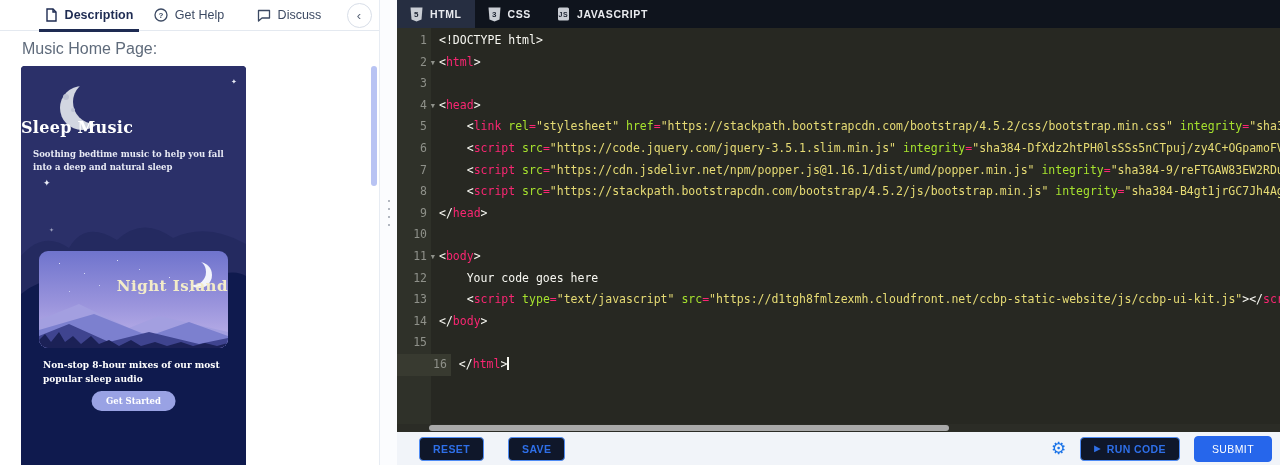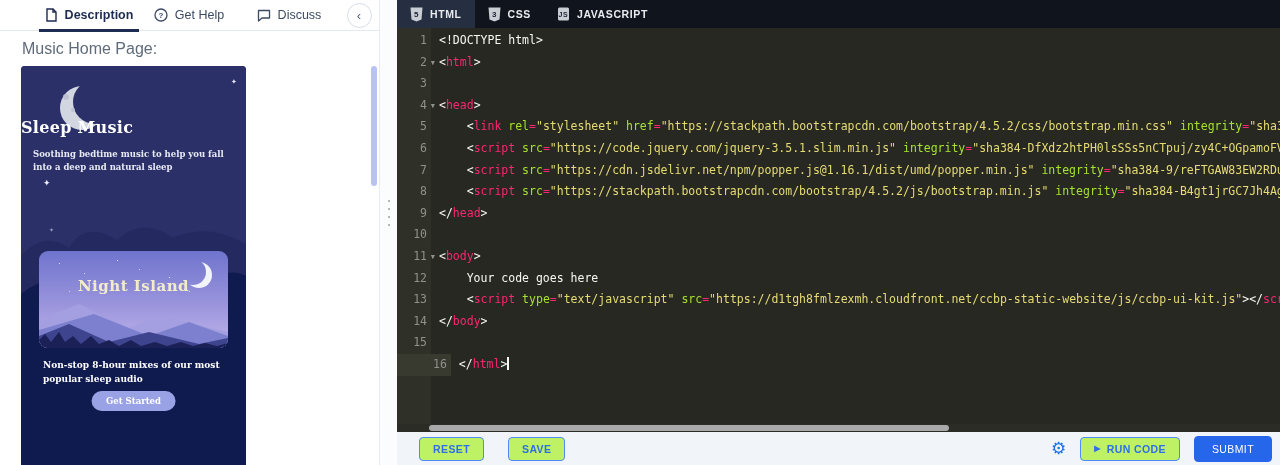--- a/index.html
+++ b/index.html
@@ -37,21 +37,21 @@
     color:#e8eaf5; font-size:8.5px; font-weight:bold; line-height:1.55; }
   .clouds { position:absolute; left:0; top:148px; width:225px; height:104px; display:block; }
 
   .island { position:absolute; left:18px; top:185px; width:189px; height:97px; border-radius:9px; overflow:hidden;
     background:linear-gradient(180deg,#6f74cd 0%, #9a94dc 55%, #c0b5ea 100%); }
   .island-moon { position:absolute; right:22px; top:8px; width:26px; height:26px; border-radius:50%;
     box-shadow:6px 3px 0 0 #f2f4fc; }
   .island-stars { position:absolute; left:0; top:0; width:1px; height:1px; background:transparent;
     box-shadow:20px 12px 0 #dfe3f8, 45px 22px 0 #d5daf6, 78px 9px 0 #dfe3f8, 100px 18px 0 #cfd5f4,
                130px 26px 0 #dfe3f8, 60px 34px 0 #cfd5f4, 150px 40px 0 #dfe3f8, 30px 40px 0 #c8cef2; }
-  .island-title { position:absolute; top:26px; left:0; width:189px; text-align:center;
+  .island-title { position:absolute; top:26px; left:0; width:189px; text-align:right;
     color:#f3ecc9; font-size:15px; font-weight:bold; letter-spacing:.5px; }
   .island-mountains { position:absolute; left:0; bottom:0; width:189px; height:46px; display:block; }
   .preview-desc { position:absolute; top:292px; left:22px; width:181px; text-align:left;
     color:#fff; font-size:9px; font-weight:bold; line-height:1.6; }
   .cta { position:absolute; top:325px; left:50%; transform:translateX(-50%);
     background:#99a2e4; color:#fff; font-size:8.5px; font-weight:bold; font-family:"DejaVu Serif", serif;
     padding:5px 15px; border-radius:11px; white-space:nowrap; }
   .v-scrollbar { position:absolute; right:2px; top:66px; width:6px; height:120px;
     background:#b8c3f3; border-radius:3px; }
 
@@ -82,21 +82,21 @@
   .code { padding-left:8px; }
   .tok-p { color:#f8f8f2; } .tok-t { color:#f92672; } .tok-a { color:#a6e22e; }
   .tok-o { color:#f92672; } .tok-s { color:#e6db74; }
   .cursor { display:inline-block; width:2px; height:13px; background:#f8f8f0; vertical-align:-2px; }
 
   .h-scrollbar { position:absolute; left:0; right:0; bottom:0; height:8px; background:#2b2c26; }
   .h-scrollbar .thumb { position:absolute; left:32px; width:520px; top:1px; height:6px;
     background:#a9a9a9; border-radius:3px; }
 
   .actions { flex:0 0 33px; background:#f1f4f9; display:flex; align-items:center; padding:0 8px 0 22px; gap:24px; }
-  .btn-outline { background:#bef264; border:1.5px solid #4f8cf5; color:#2e6fe8; font-weight:bold;
+  .btn-outline { background:#0f172a; border:1.5px solid #4f8cf5; color:#2e6fe8; font-weight:bold;
     font-size:10.5px; letter-spacing:.4px; padding:5px 13px; border-radius:4px; cursor:pointer;
     font-family:"Liberation Sans", sans-serif; display:flex; align-items:center; gap:6px; }
   .actions .spacer { flex:1; }
   .gear { color:#1a73e8; font-size:17px; line-height:1; cursor:pointer; }
   .run-wrap { display:flex; align-items:center; gap:14px; }
   .play { font-size:8px; }
   .btn-fill { background:#2666eb; border:1.5px solid #2666eb; color:#fff; font-weight:normal;
     font-size:10.5px; letter-spacing:.4px; padding:6px 17px; border-radius:4px; cursor:pointer;
     font-family:"Liberation Sans", sans-serif; }
 </style>

